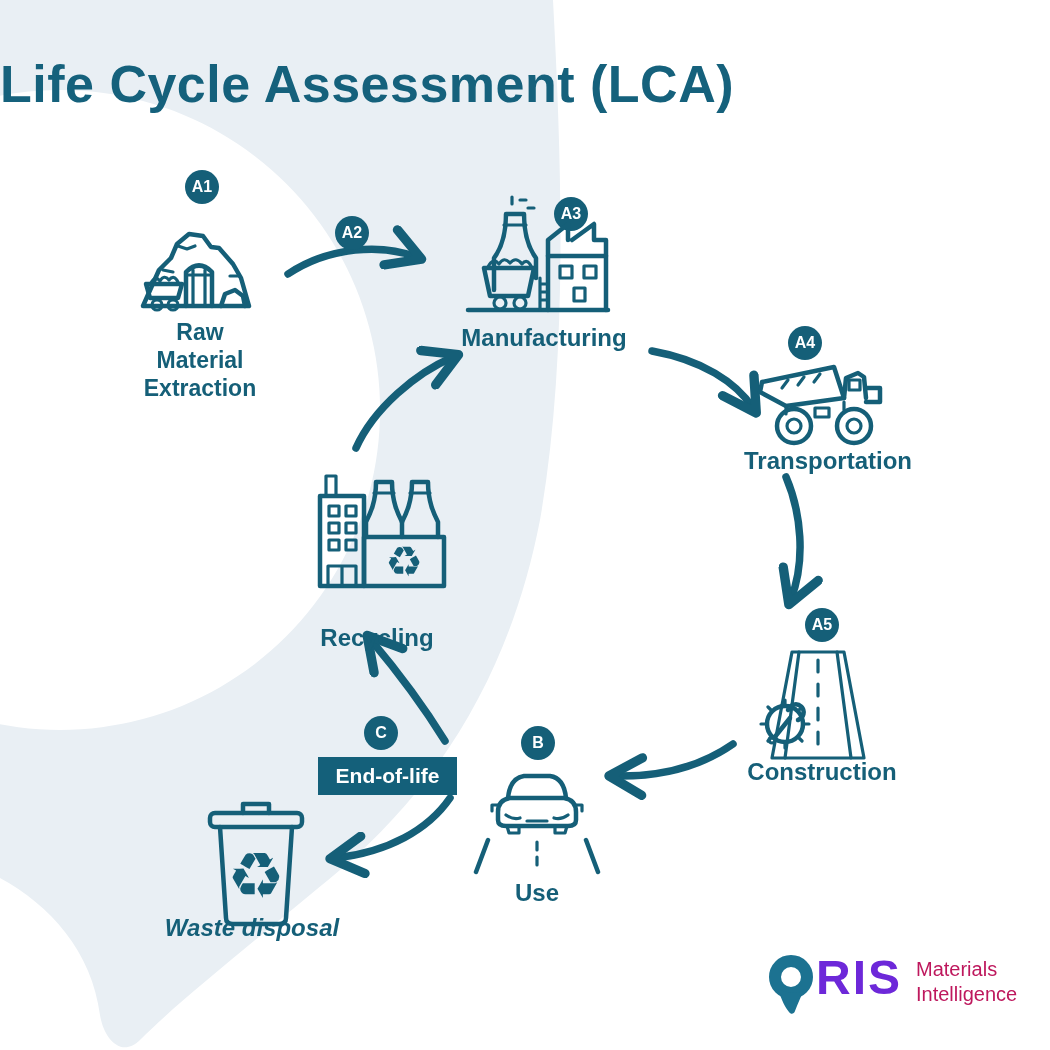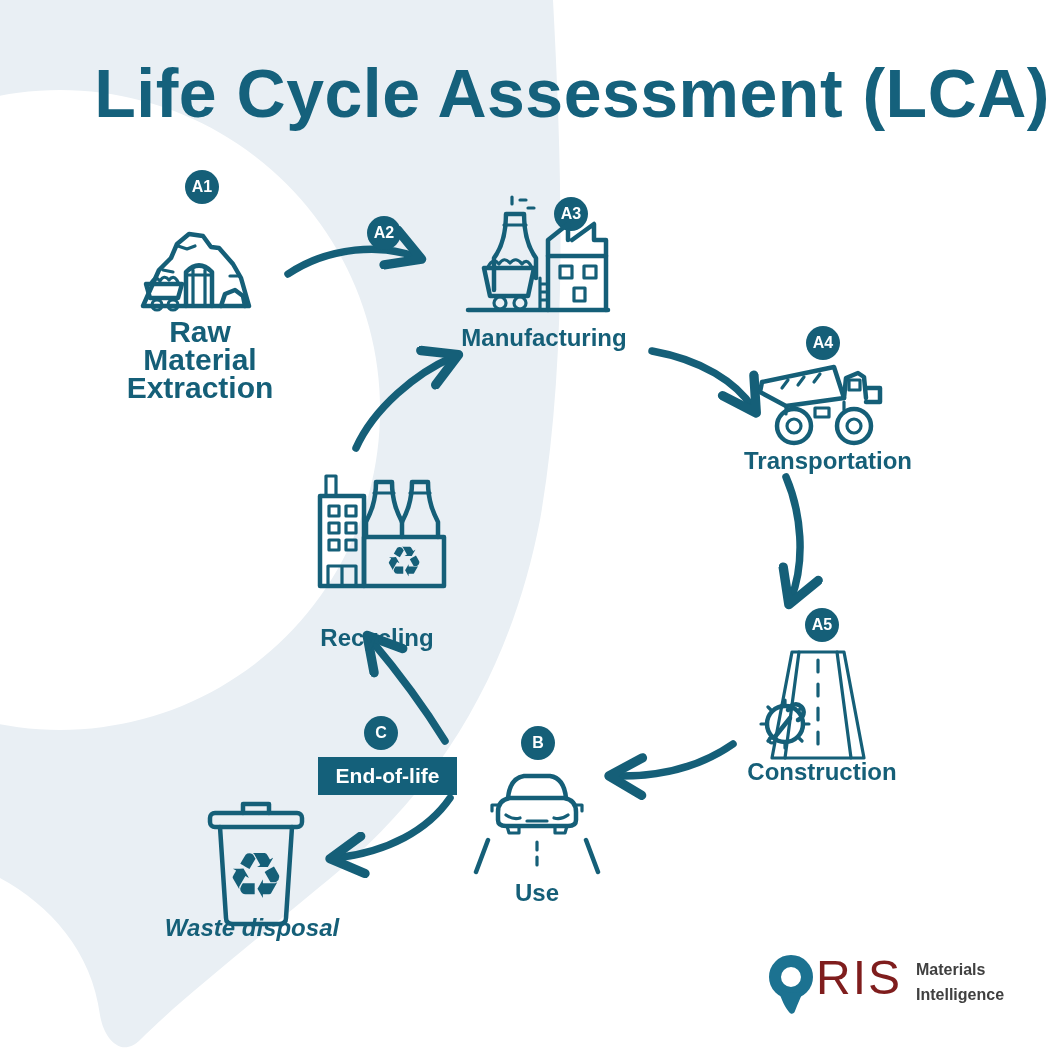--- a/index.html
+++ b/index.html
@@ -3,47 +3,47 @@
 <meta charset="utf-8">
 <style>
   html,body{margin:0;padding:0;}
   body{
     width:1050px;height:1050px;position:relative;overflow:hidden;
     background:#ffffff;
     font-family:"Liberation Sans","DejaVu Sans",sans-serif;
   }
   .abs{position:absolute;}
   .title{
-    position:absolute;top:54px;left:0;width:100%;text-align:right;
-    font-size:68px;font-weight:bold;color:#15617C;letter-spacing:0.5px;
+    position:absolute;top:54px;left:0;width:100%;text-align:left;
+    font-size:52px;font-weight:bold;color:#15617C;letter-spacing:0.5px;
   }
   .badge{
     position:absolute;width:34px;height:34px;border-radius:50%;
     background:#155F78;color:#ffffff;font-weight:bold;font-size:16px;
     display:flex;align-items:center;justify-content:center;
   }
   .stage-label{
     position:absolute;color:#155F78;font-weight:bold;text-align:center;
     font-size:24px;line-height:28px;
   }
   .eol-box{
     position:absolute;left:318px;top:757px;width:139px;height:38px;
     background:#14607A;color:#ffffff;font-weight:bold;font-size:21px;
     display:flex;align-items:center;justify-content:center;
   }
   .icon svg .st{fill:none;stroke:#155F78;stroke-width:4.5;stroke-linecap:round;stroke-linejoin:round;}
   .icon svg .st2{fill:none;stroke:#155F78;stroke-width:3.2;stroke-linecap:round;stroke-linejoin:round;}
   .icon svg text{font-family:"DejaVu Sans",sans-serif;fill:#155F78;font-weight:bold;}
   .logo-ris{
     position:absolute;left:816px;top:950px;
-    font-size:48px;font-weight:normal;color:#7f1d1d;letter-spacing:2px;
+    font-size:48px;font-weight:bold;color:#6d28d9;letter-spacing:2px;
   }
   .logo-tagline{
     position:absolute;left:916px;top:957px;
-    font-size:16px;line-height:25px;font-weight:bold;color:#404040;
+    font-size:20px;line-height:25px;font-weight:normal;color:#be185d;
   }
 </style>
 </head>
 <body>
 
 <svg class="abs" width="1050" height="1050" viewBox="0 0 1050 1050" style="left:0;top:0;">
   <path fill="#E9EFF4" fill-rule="evenodd" d="
     M0,0 L553,0
     C562,170 568,360 540,520
     C512,665 445,780 340,870
@@ -66,43 +66,43 @@
     <path d="M652,351 C702,360 736,382 753,408" marker-end="url(#ah)"></path>
     <path d="M786,477 C801,512 806,560 791,599" marker-end="url(#ah)"></path>
     <path d="M733,744 C700,767 660,777 615,776" marker-end="url(#ah)"></path>
     <path d="M450,798 C428,830 388,852 336,858" marker-end="url(#ah)"></path>
     <path d="M445,741 C424,707 398,672 371,640" marker-end="url(#ah)"></path>
     <path d="M356,448 C374,408 416,373 453,357" marker-end="url(#ah)"></path>
   </g>
 </svg>
 
 <div class="badge" style="left:185px;top:170px;">A1</div>
-<div class="badge" style="left:335px;top:216px;margin-left:32px;">A2</div>
+<div class="badge" style="left:335px;top:216px;">A2</div>
 <div class="badge" style="left:554px;top:197px;">A3</div>
-<div class="badge" style="left:806px;top:326px;">A4</div>
+<div class="badge" style="left:788px;top:326px;">A4</div>
 <div class="badge" style="left:805px;top:608px;">A5</div>
 <div class="badge" style="left:521px;top:726px;">B</div>
 <div class="badge" style="left:364px;top:716px;">C</div>
 
 <div class="abs icon" style="left:133px;top:220px;width:134px;height:102px;">
   <svg width="134" height="102" viewBox="0 0 134 102">
     <path class="st" d="M10,86 L26,50 L38,38 L44,24 L56,14 L70,16 L78,27 L86,28 L100,44 L108,58 L116,86 Z"></path>
     <path class="st2" d="M45,26 L54,29 L62,26"></path>
     <path class="st2" d="M30,50 L40,52"></path>
     <path class="st" d="M53,86 L53,52 Q66,39 79,52 L79,86"></path>
     <path class="st2" d="M60,86 L60,50 M72,86 L72,50 M53,55 L79,55"></path>
     <path class="st" d="M88,86 L92,74 L102,70 L110,76 L112,86"></path>
     <path class="st2" d="M97,56 L106,56"></path>
     <path class="st" d="M13,64 L49,64 L45,78 L17,78 Z"></path>
     <path class="st2" d="M18,63 Q22,55 27,61 Q31,54 36,60 Q41,54 45,62"></path>
     <circle class="st2" cx="24" cy="85" r="5"></circle>
     <circle class="st2" cx="40" cy="85" r="5"></circle>
   </svg>
 </div>
-<div class="stage-label" style="left:110px;top:318px;width:180px;font-size:30px;">
+<div class="stage-label" style="left:110px;top:318px;width:180px;font-size:23px;">
   <div>Raw</div>
   <div>Material</div>
   <div>Extraction</div>
 </div>
 
 <div class="abs icon" style="left:462px;top:192px;width:152px;height:126px;">
   <svg width="152" height="126" viewBox="0 0 152 126">
     <path class="st" d="M6,118 L146,118"></path>
     <path class="st" d="M44,22 L62,22 C62,46 68,58 74,66 L74,86 M44,22 C44,46 38,58 32,66 L32,98"></path>
     <path class="st2" d="M42,33 L64,33"></path>

